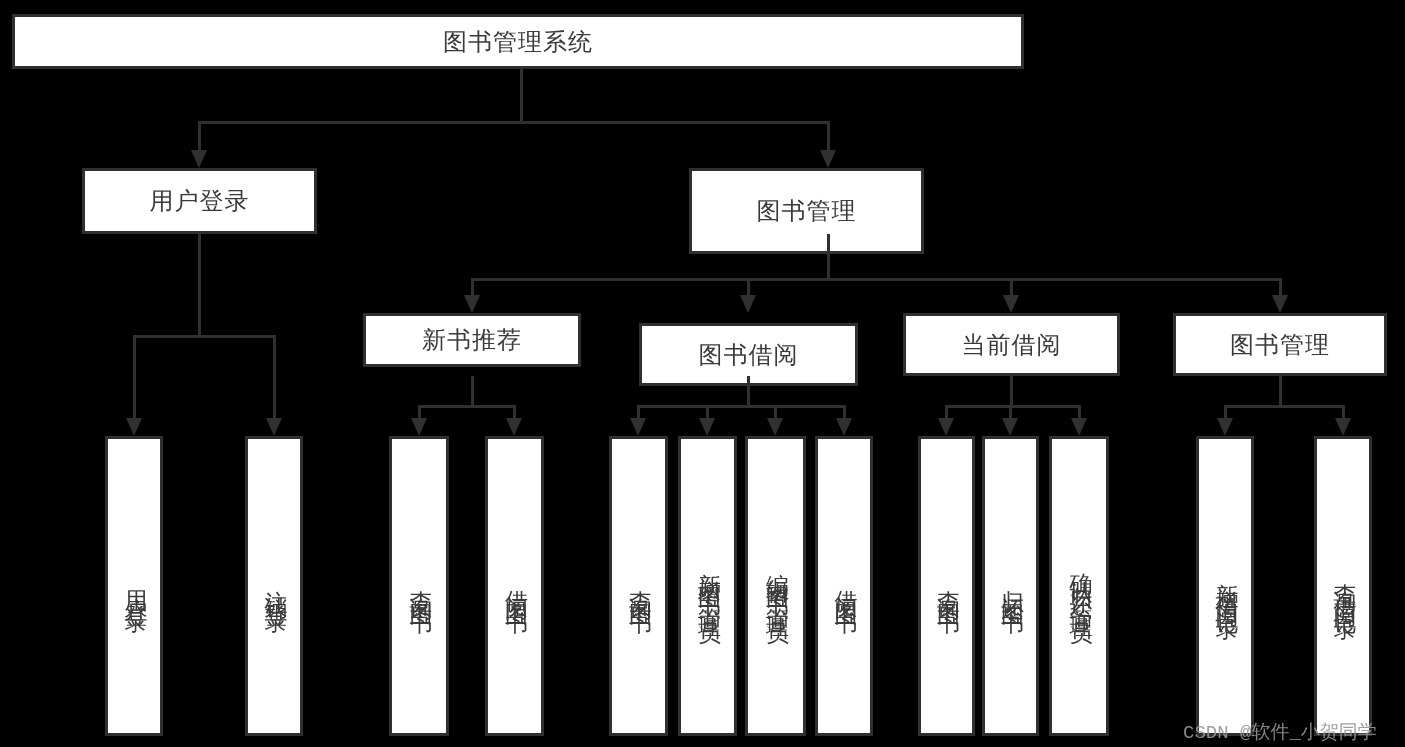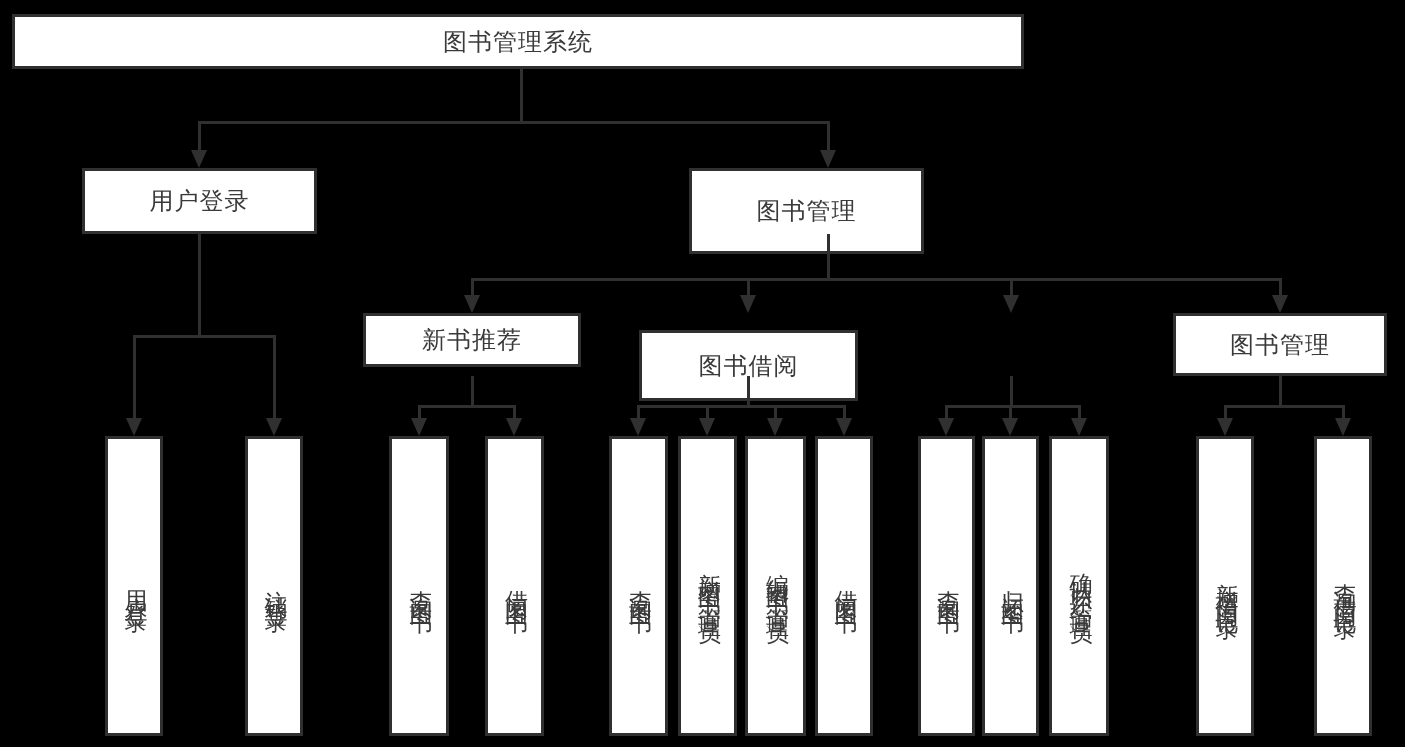--- a/index.html
+++ b/index.html
@@ -75,24 +75,27 @@
   </div>
 
   <div class="node" style="left:689px; top:168px; width:235px; height:86px;">
     <span>图书管理</span>
   </div>
 
   <div class="node" style="left:363px; top:313px; width:218px; height:54px;">
     <span>新书推荐</span>
   </div>
 
-  <div class="node" style="left:639px; top:330px; width:219px; height:71px;">
+  <div class="node" style="left:639px; top:323px; width:219px; height:63px;">
     <span>图书借阅</span>
   </div>
 
+  <div class="node" style="left:903px; top:313px; width:217px; height:63px;">
+    <span>当前借阅</span>
+  </div>
 
   <div class="node" style="left:1173px; top:313px; width:214px; height:63px;">
     <span>图书管理</span>
   </div>
 
   <div class="leaf" style="left:105px; width:58px;">
     <span>用户登录</span>
   </div>
   <div class="leaf" style="left:245px; width:58px;">
     <span>注销登录</span>
@@ -187,14 +190,15 @@
   <i class="ar" style="left:1002px; top:418px;"></i>
   <i class="ar" style="left:1071px; top:418px;"></i>
 
   <i class="vl" style="left:1279px; top:376px; height:29px;"></i>
   <i class="hl" style="left:1224px; top:405px; width:119px;"></i>
   <i class="vl" style="left:1224px; top:405px; height:13px;"></i>
   <i class="vl" style="left:1342px; top:405px; height:13px;"></i>
   <i class="ar" style="left:1217px; top:418px;"></i>
   <i class="ar" style="left:1335px; top:418px;"></i>
 
+  <div class="watermark">CSDN @软件_小贺同学</div>
 
 </div>
 
 </body></html>

